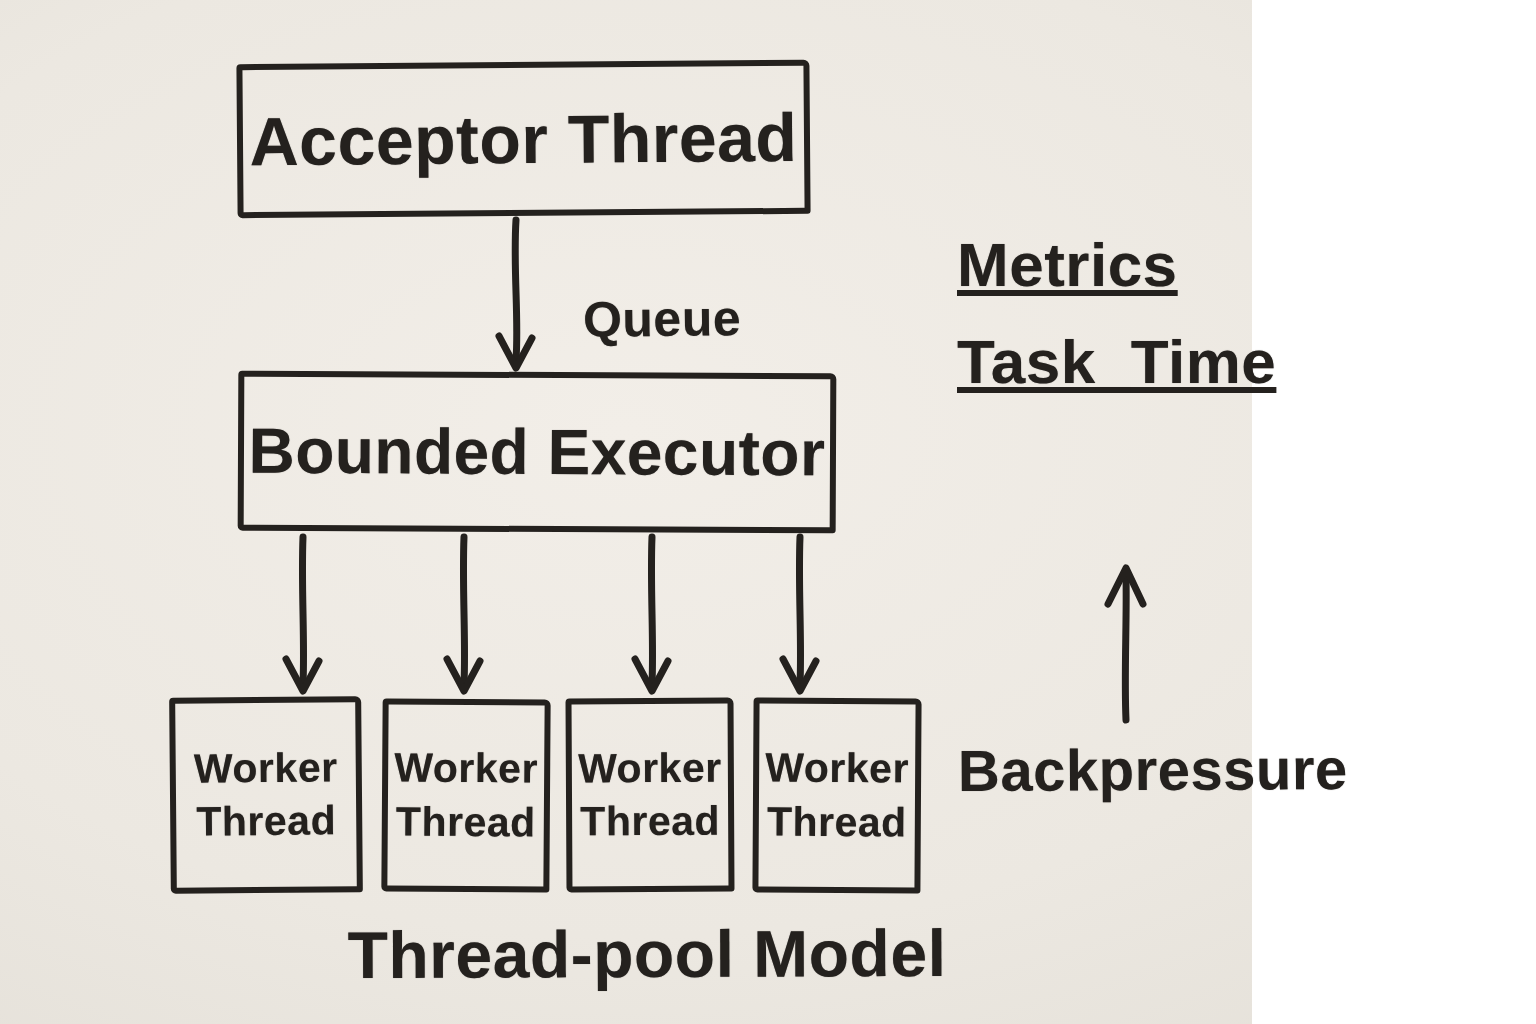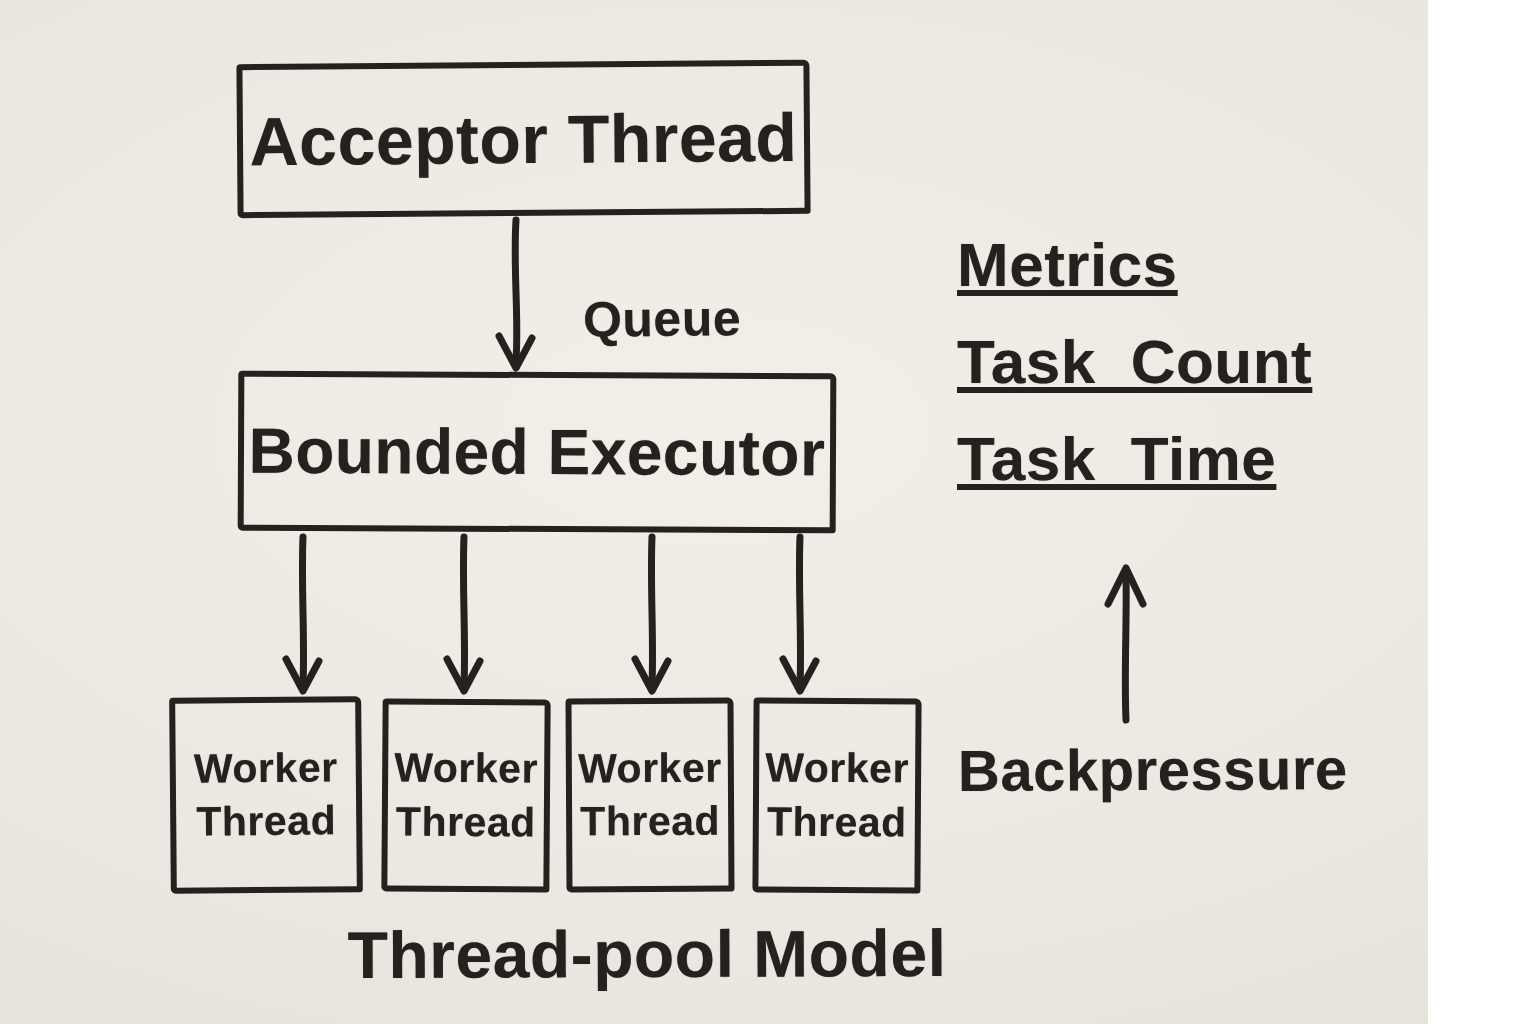--- a/index.html
+++ b/index.html
@@ -9,21 +9,21 @@
     --paper-dark: #e1ddd5;
   }
   * { margin: 0; padding: 0; box-sizing: border-box; }
   html, body { width: 1536px; height: 1024px; overflow: hidden; }
   body {
     font-family: "Liberation Sans", "DejaVu Sans", sans-serif;
     color: var(--ink);
   }
   .canvas {
     position: relative;
-    width: 1428px;
+    width: 1252px;
     height: 1024px;
     background: radial-gradient(ellipse 120% 90% at 50% 42%,
                 var(--paper-light) 0%, var(--paper) 55%, var(--paper-dark) 100%);
   }
   .arrows-layer {
     position: absolute;
     inset: 0;
     pointer-events: none;
   }
   .arrows-layer path {
@@ -154,21 +154,20 @@
   </div>
   <div class="node node-worker node-worker-3">
     <span class="worker-label">Worker Thread</span>
   </div>
   <div class="node node-worker node-worker-4">
     <span class="worker-label">Worker Thread</span>
   </div>
 
   <div class="metrics-block">
     <div>Metrics</div>
-    <div>Task_Count</div>
     <div>Task_Time</div>
   </div>
 
   <div class="handtext backpressure-label">Backpressure</div>
 
   <div class="handtext diagram-title">Thread-pool Model</div>
 
 </div>
 
 </body></html>

